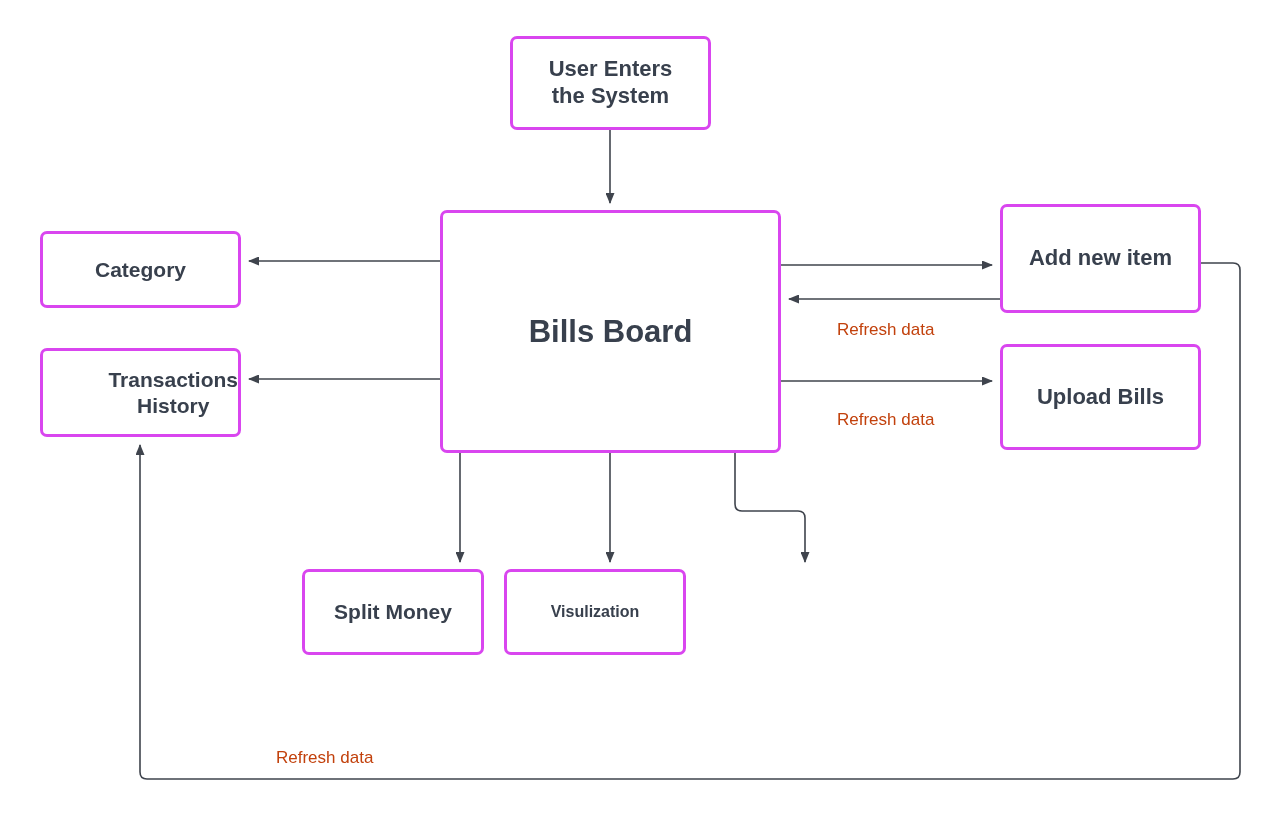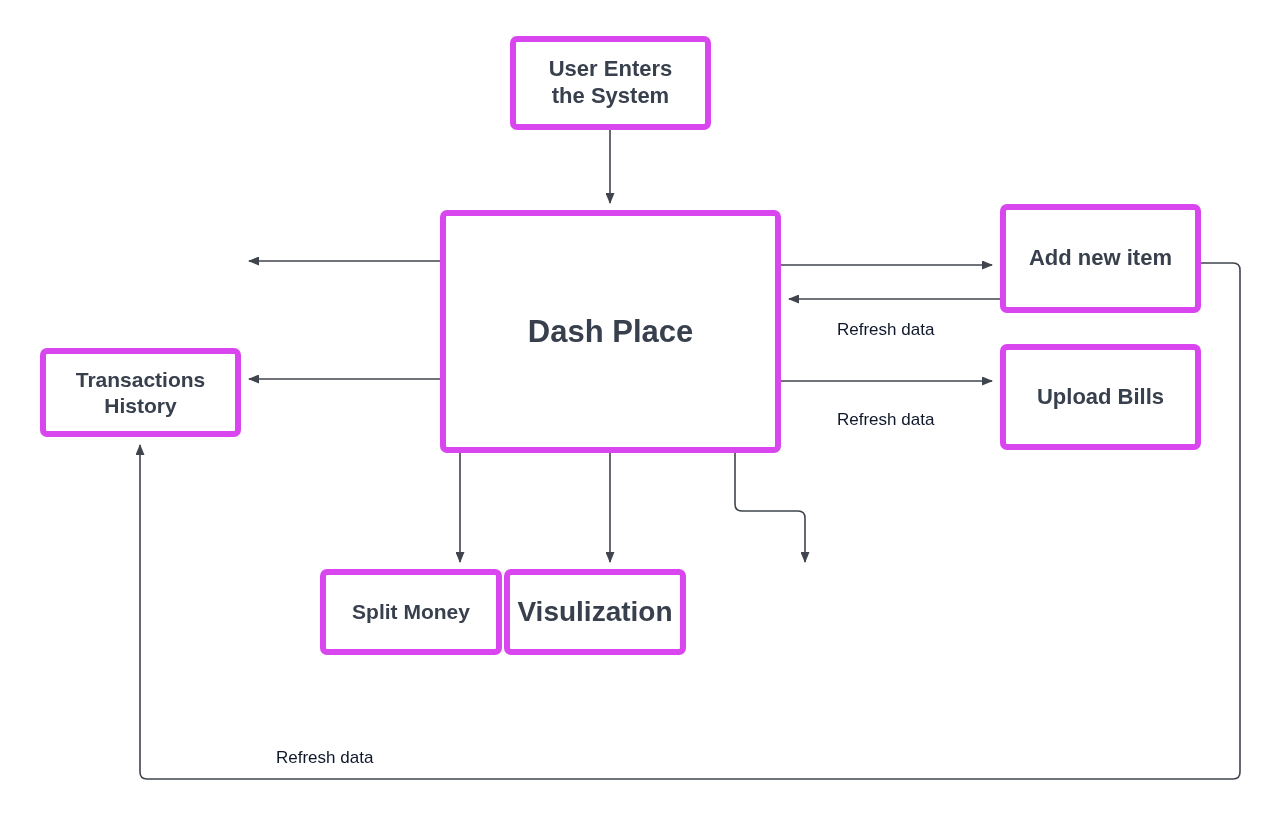--- a/index.html
+++ b/index.html
@@ -24,44 +24,44 @@
     position: absolute;
     left: 0; top: 0;
     width: 1281px;
     height: 832px;
     pointer-events: none;
   }
   .node {
     position: absolute;
     box-sizing: border-box;
     background: #ffffff;
-    border: 6px solid #d946ef;
+    border: 3px solid #d946ef;
     border-radius: 7px;
     display: flex;
     align-items: center;
     justify-content: center;
     text-align: center;
     color: #38404d;
     font-weight: bold;
     line-height: 1.22;
     white-space: pre-line;
   }
   .node-user     { left: 510px; top: 36px;  width: 201px; height: 94px;  font-size: 22px; }
   .node-dash     { left: 440px; top: 210px; width: 341px; height: 243px; font-size: 31px; }
   .node-category { left: 40px;  top: 231px; width: 201px; height: 77px;  font-size: 21px; }
-  .node-trans    { left: 40px;  top: 348px; width: 201px; height: 89px;  font-size: 21px; }
+  .node-trans    { left: 40px;  top: 348px; width: 201px; height: 89px;  font-size: 21px; justify-content: flex-end; }
   .node-addnew   { left: 1000px; top: 204px; width: 201px; height: 109px; font-size: 22px; }
   .node-upload   { left: 1000px; top: 332px; width: 201px; height: 106px; font-size: 22px; margin-top: 12px; }
-  .node-split    { left: 302px; top: 569px; width: 182px; height: 86px;  font-size: 21px; margin-left: 18px; }
-  .node-visual   { left: 504px; top: 569px; width: 182px; height: 86px;  font-size: 28px; }
+  .node-split    { left: 302px; top: 569px; width: 182px; height: 86px;  font-size: 21px; }
+  .node-visual   { left: 504px; top: 569px; width: 182px; height: 86px;  font-size: 16px; }
   .node-market   { left: 710px; top: 569px; width: 191px; height: 86px;  font-size: 21px; }
 
   .edge-label {
     position: absolute;
-    color: #0f172a;
+    color: #c2410c;
     font-size: 17px;
     font-weight: normal;
     white-space: nowrap;
   }
   .lbl-refresh-add    { left: 837px; top: 320px; }
   .lbl-refresh-upload { left: 837px; top: 410px; }
   .lbl-refresh-bottom { left: 276px; top: 748px; }
 </style>
 </head>
 <body>
@@ -98,23 +98,26 @@
                L147,779 Q140,779 140,772 L140,445" marker-end="url(#arrow)"></path>
     </g>
   </svg>
 
   <div class="node node-user">
     <span>User Enters
 the System</span>
   </div>
 
   <div class="node node-dash">
-    <span>Dash Place</span>
+    <span>Bills Board</span>
   </div>
 
+  <div class="node node-category">
+    <span>Category</span>
+  </div>
 
   <div class="node node-trans">
     <span>Transactions
 History</span>
   </div>
 
   <div class="node node-addnew">
     <span>Add new item</span>
   </div>
 

